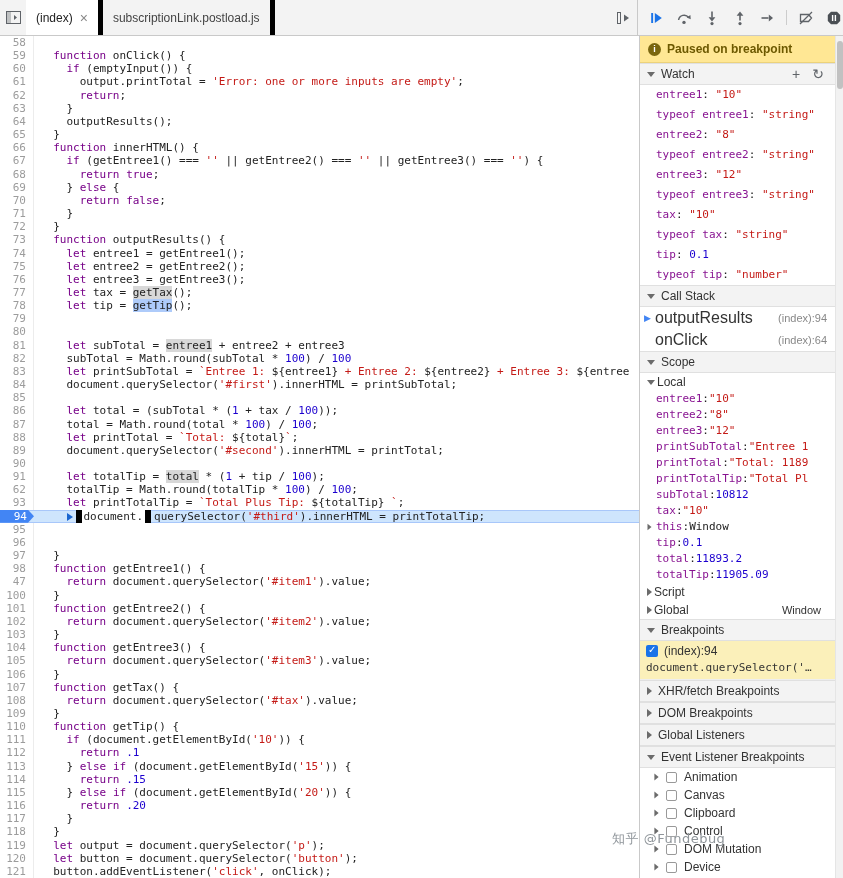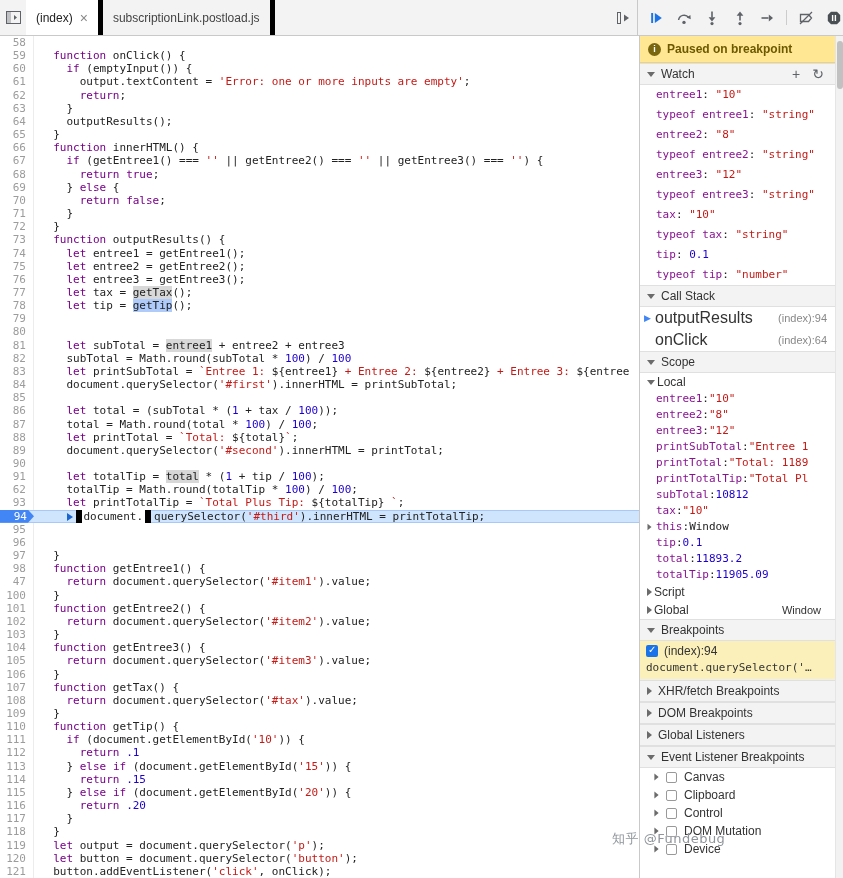--- a/index.html
+++ b/index.html
@@ -162,21 +162,21 @@
           </svg>
       </div>
     </div>
   </div>
 
   <div class="editor">
     <div>
         <div class="code-line"><span class="ln">58</span><span class="ct"></span></div>
         <div class="code-line"><span class="ln">59</span><span class="ct"><span class="tok-t">  </span><span class="tok-k">function</span><span class="tok-t"> onClick() {</span></span></div>
         <div class="code-line"><span class="ln">60</span><span class="ct"><span class="tok-t">    </span><span class="tok-k">if</span><span class="tok-t"> (emptyInput()) {</span></span></div>
-        <div class="code-line"><span class="ln">61</span><span class="ct"><span class="tok-t">      output.textContent = </span><span class="tok-s">'Error: one or more inputs are empty'</span><span class="tok-t">;</span></span></div>
+        <div class="code-line"><span class="ln">61</span><span class="ct"><span class="tok-t">      output.printTotal = </span><span class="tok-s">'Error: one or more inputs are empty'</span><span class="tok-t">;</span></span></div>
         <div class="code-line"><span class="ln">62</span><span class="ct"><span class="tok-t">      </span><span class="tok-k">return</span><span class="tok-t">;</span></span></div>
         <div class="code-line"><span class="ln">63</span><span class="ct"><span class="tok-t">    }</span></span></div>
         <div class="code-line"><span class="ln">64</span><span class="ct"><span class="tok-t">    outputResults();</span></span></div>
         <div class="code-line"><span class="ln">65</span><span class="ct"><span class="tok-t">  }</span></span></div>
         <div class="code-line"><span class="ln">66</span><span class="ct"><span class="tok-t">  </span><span class="tok-k">function</span><span class="tok-t"> innerHTML() {</span></span></div>
         <div class="code-line"><span class="ln">67</span><span class="ct"><span class="tok-t">    </span><span class="tok-k">if</span><span class="tok-t"> (getEntree1() === </span><span class="tok-s">''</span><span class="tok-t"> || getEntree2() === </span><span class="tok-s">''</span><span class="tok-t"> || getEntree3() === </span><span class="tok-s">''</span><span class="tok-t">) {</span></span></div>
         <div class="code-line"><span class="ln">68</span><span class="ct"><span class="tok-t">      </span><span class="tok-k">return</span><span class="tok-t"> </span><span class="tok-k">true</span><span class="tok-t">;</span></span></div>
         <div class="code-line"><span class="ln">69</span><span class="ct"><span class="tok-t">    } </span><span class="tok-k">else</span><span class="tok-t"> {</span></span></div>
         <div class="code-line"><span class="ln">70</span><span class="ct"><span class="tok-t">      </span><span class="tok-k">return</span><span class="tok-t"> </span><span class="tok-k">false</span><span class="tok-t">;</span></span></div>
         <div class="code-line"><span class="ln">71</span><span class="ct"><span class="tok-t">    }</span></span></div>
@@ -386,20 +386,25 @@
       <span>Global Listeners</span>
     </div>
     <div class="section-header">
       <span class="tri d"></span>
       <span>Event Listener Breakpoints</span>
     </div>
     <div>
         <div class="ev-row">
           <span class="tri r"></span>
           <span class="checkbox un"></span>
+          <span class="ev-label">Animation</span>
+        </div>
+        <div class="ev-row">
+          <span class="tri r"></span>
+          <span class="checkbox un"></span>
           <span class="ev-label">Canvas</span>
         </div>
         <div class="ev-row">
           <span class="tri r"></span>
           <span class="checkbox un"></span>
           <span class="ev-label">Clipboard</span>
         </div>
         <div class="ev-row">
           <span class="tri r"></span>
           <span class="checkbox un"></span>

